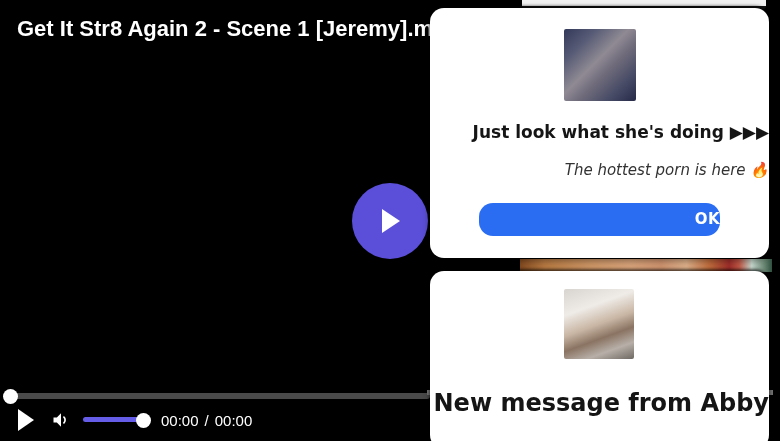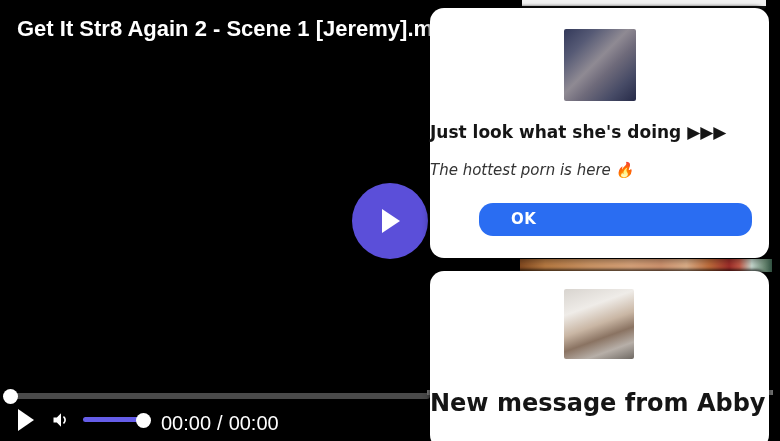--- a/index.html
+++ b/index.html
@@ -46,41 +46,41 @@
     left:83px;top:417px;width:61px;height:5px;border-radius:2.5px;
     background:#655de8;cursor:pointer;
   }
   .volume-thumb{
     left:136px;top:413px;width:15px;height:15px;border-radius:50%;
     background:#fff;cursor:pointer;
   }
   .time-display{
     left:161px;top:412px;display:flex;gap:6px;
     font-family:"Liberation Sans",sans-serif;
-    font-size:20px;color:#fff;
+    font-size:15px;color:#fff;
   }
 
   
   .bg-top-strip{left:522px;top:0;width:244px;height:6px;background:#f1f1f1;}
   .bg-top-strip-line{left:522px;top:6px;width:244px;height:3px;background:#131313;border-radius:0 0 3px 3px;}
   .bg-image-strip{
     left:520px;top:259px;width:252px;height:13px;
     background:linear-gradient(90deg,
       #8a4e22 0%, #c08046 10%, #d79d6b 28%, #e2ab80 44%,
       #d89a74 56%, #e7b890 66%, #c8723f 75%, #a5302c 83%,
       #c95c4a 87%, #cfe2d8 92%, #6a8873 97%, #2f4f3f 100%);
   }
   .frag-dot-left{left:427px;top:390px;width:3px;height:5px;background:#7a7a7a;}
   .frag-dot-right{left:769px;top:390px;width:4px;height:5px;background:#7a7a7a;}
 
   
   .popup{
     left:430px;width:339px;background:#fff;border-radius:14px;
     box-shadow:0 -2px 3px rgba(0,0,0,0.6), 0 3px 9px rgba(0,0,0,0.45);
-    text-align:left;
+    text-align:right;
   }
   .popup-promo{top:8px;height:250px;}
   .popup-message{top:271px;height:178px;cursor:pointer;}
   .popup-thumb{
     border-radius:2px;cursor:pointer;
   }
   .thumb-promo{
     left:134px;top:21px;width:72px;height:72px;
     background:linear-gradient(135deg,#33395a 0%,#565a75 22%,#8f8a93 45%,#6e6a7a 60%,#474b66 80%,#262a48 100%);
   }
@@ -94,21 +94,21 @@
   .title-promo{top:114px;font-size:17px;}
   .title-message{top:118px;font-size:24px;}
   .popup-sub{
     left:0;right:0;color:#333;
   }
   .sub-promo{top:153px;font-size:15px;font-style:italic;}
   .body-message{top:147px;font-size:17px;color:#2e2e2e;}
   .ok-button{
     left:49px;top:195px;width:241px;height:33px;border-radius:14px;
     background:#2a6df2;color:#fff;font-size:15px;font-weight:bold;
-    line-height:33px;letter-spacing:0.5px;cursor:pointer;padding-left:32px;
+    line-height:33px;letter-spacing:0.5px;cursor:pointer;
   }
 </style>
 </head>
 <body>
 
 <div class="abs video-title">Get It Str8 Again 2 - Scene 1 [Jeremy].mp4</div>
 
 <div class="abs big-play">
   <div class="abs big-play-triangle"></div>
 </div>

